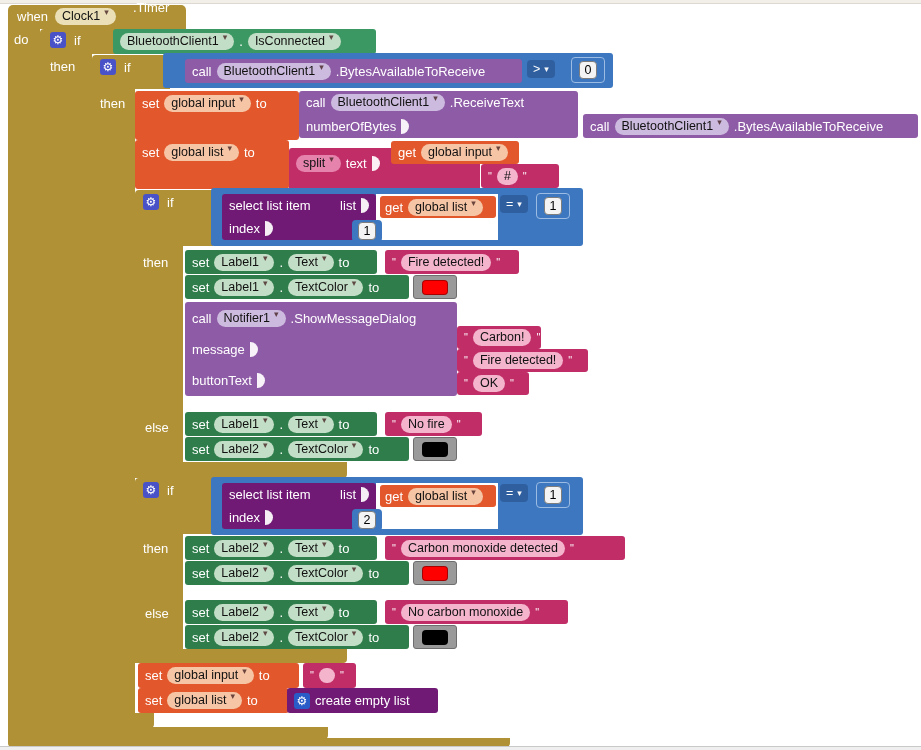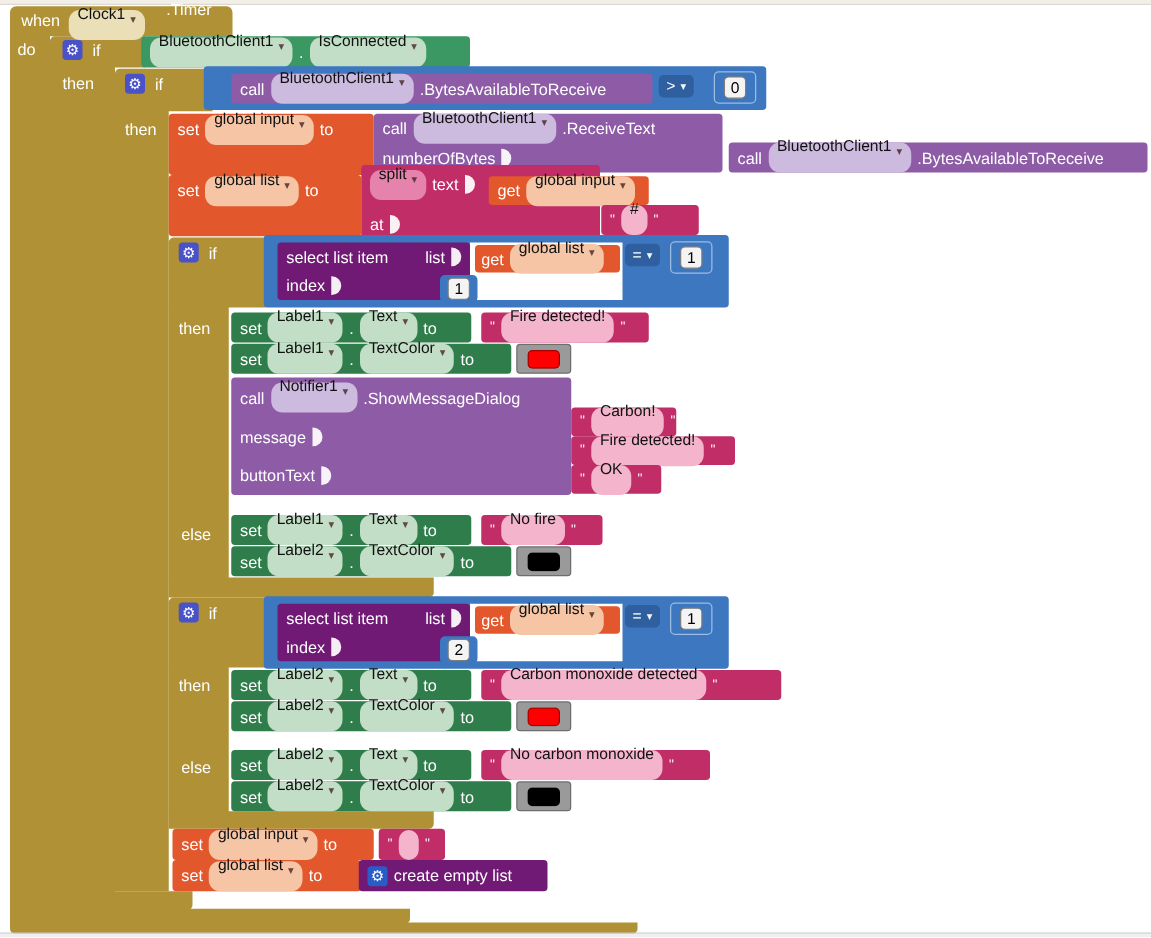--- a/index.html
+++ b/index.html
@@ -14,21 +14,21 @@
   .rend{justify-content:flex-start}
   .c-orange{background:#E2572B}
   .c-mag{background:#C12D67}
   .c-blue{background:#3C77C0}
   .c-lblue{background:#701a75}
   .c-green{background:#2E7D4B}
   .c-getter{background:#3B9862}
   .c-purple{background:#8E5BA6}
   .c-gray{background:#9A9A9A;border:1px solid #6E6E6E}
   .c-white{background:#ffffff}
-  .chip{display:inline-flex;align-items:flex-end;gap:4px;padding:12px 7px;height:17px;border-radius:9px;
+  .chip{display:inline-flex;align-items:flex-start;gap:4px;padding:0 7px;height:17px;border-radius:9px;
         color:#111;font-size:12.5px;line-height:17px;white-space:nowrap}
   .ch-gold{background:#EADFB7}.ch-orange{background:#F6C5A5}.ch-green{background:#C3DEC6}
   .ch-purple{background:#CDBBDF}.ch-pinklight{background:#F3B4CC}
   .ch-splitpink{background:#E583AC}
   .ch-op{display:inline-flex;align-items:center;gap:4px;padding:0 6px;height:18px;border-radius:4px;
          background:#2F5F9F;color:#fff;font-size:12.5px}
   .dda{font-size:9px;color:rgba(70,35,35,.8);line-height:1}
   .ddaw{font-size:9px;color:rgba(255,255,255,.95);line-height:1}
   .sock{width:8px;height:15px;background:#fff;border-radius:0 8px 8px 0;opacity:.93;flex:0 0 auto}
   .num{display:inline-flex;align-items:center;justify-content:center;min-width:18px;height:18px;
@@ -151,21 +151,21 @@
   <div class="abs c-orange" style="left:135px;top:140px;width:154px;height:49px;border-radius:3px">
     <div class="r" style="height:25px">
       <span>set</span>
       <span class="chip ch-orange">
         <span>global list</span>
           <span class="dda">▾</span>
       </span>
       <span>to</span>
     </div>
   </div>
-  <div class="colblk c-mag" style="left:289px;top:132px;width:191px;height:63px">
+  <div class="colblk c-mag" style="left:289px;top:148px;width:191px;height:63px">
     <div class="r" style="height:24px">
       <span class="chip ch-splitpink">
         <span>split</span>
           <span class="dda">▾</span>
       </span>
       <span>text</span>
       <span class="sock"></span>
     </div>
     <div class="r rend" style="height:24px">
       <span>at</span>

